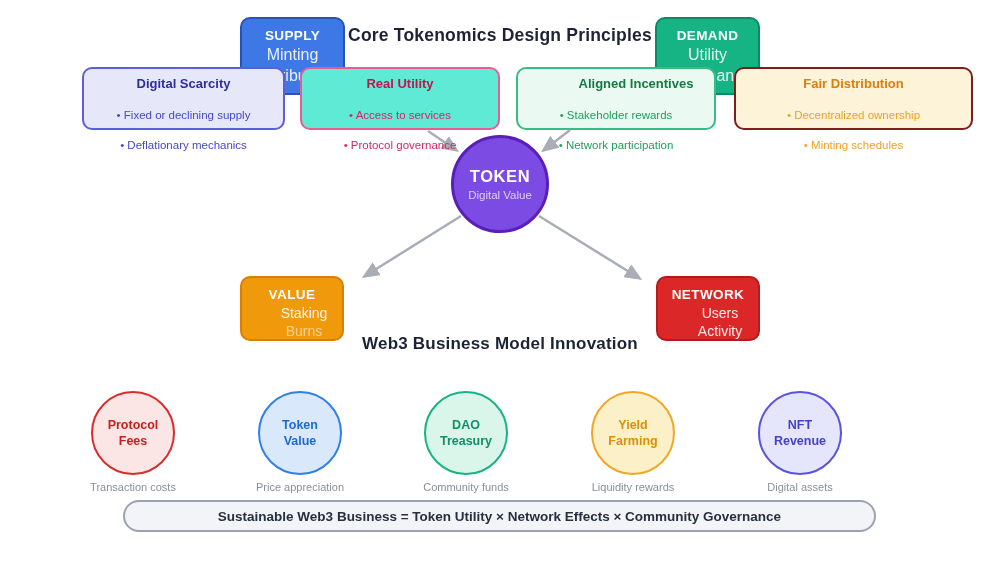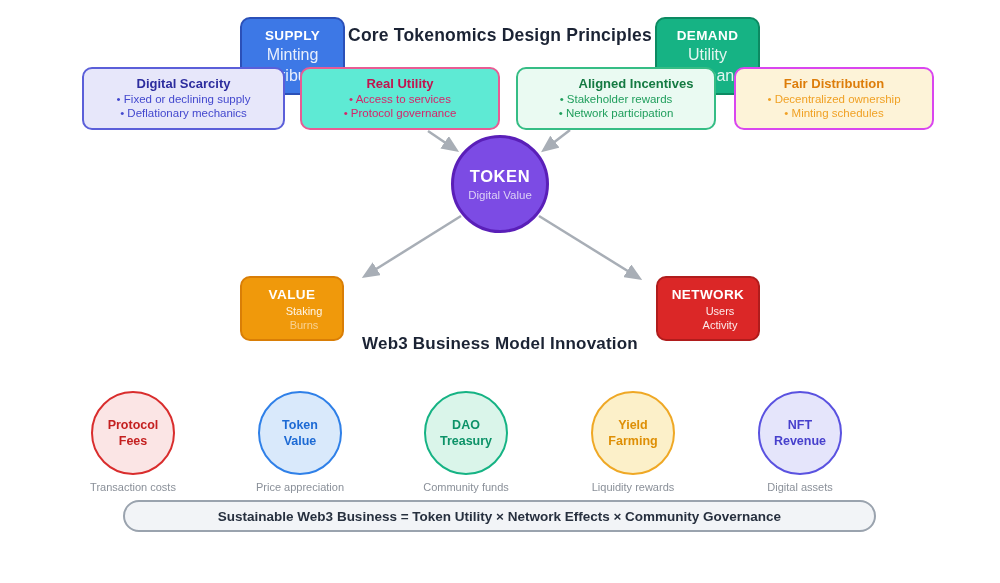--- a/index.html
+++ b/index.html
@@ -66,21 +66,21 @@
     padding-top: 7px;
   }
   .principle-box .p-title {
     display: block;
     font-size: 13px;
     font-weight: bold;
   }
   .principle-box .p-bullet {
     display: block;
     font-size: 11.5px;
-    margin-top: 2px;
+    margin-top: 18px;
   }
   .principle-box .p-bullet:first-of-type { margin-top: 6px; }
   .box-scarcity {
     left: 82px; width: 203px;
     background: #E7E7FA; border: 2px solid #5B5FD9;
   }
   .box-scarcity .p-title { color: #2D2D9E; }
   .box-scarcity .p-bullet { color: #4348CE; }
   .box-utility {
     left: 300px; width: 200px;
@@ -88,22 +88,22 @@
   }
   .box-utility .p-title { color: #C2134E; }
   .box-utility .p-bullet { color: #D6246A; }
   .box-incentives {
     left: 516px; width: 200px;
     background: #EAFAF2; border: 2px solid #35BD85;
   }
   .box-incentives .p-title { color: #147A42; margin-left: 40px; }
   .box-incentives .p-bullet { color: #1F9E5C; }
   .box-distribution {
-    left: 734px; width: 200px;
-    background: #FDF3D8; border: 2px solid #d946ef;
+    left: 734px; width: 239px;
+    background: #FDF3D8; border: 2px solid #7f1d1d;
   }
   .box-distribution .p-title { color: #DD7D0A; }
   .box-distribution .p-bullet { color: #F0A125; }
 
   
   .arrows-svg { left: 0; top: 0; z-index: 1; pointer-events: none; }
 
   
   .token-circle {
     left: 451px; top: 135px; width: 98px; height: 98px;
@@ -138,21 +138,21 @@
   }
   .outcome-node .node-label {
     display: block;
     color: #ffffff;
     font-weight: bold;
     font-size: 13.5px;
     letter-spacing: 0.4px;
   }
   .outcome-node .node-line {
     display: block;
-    font-size: 11px;
+    font-size: 14px;
     margin-top: 2.5px;
     color: rgba(255,255,255,0.9);
     margin-left: 24px;
   }
   .outcome-node .node-line.faint { color: rgba(255,255,255,0.55); }
   .value-node {
     left: 240px;
     background: #F0990B;
     border: 2.5px solid #D97E06;
   }

